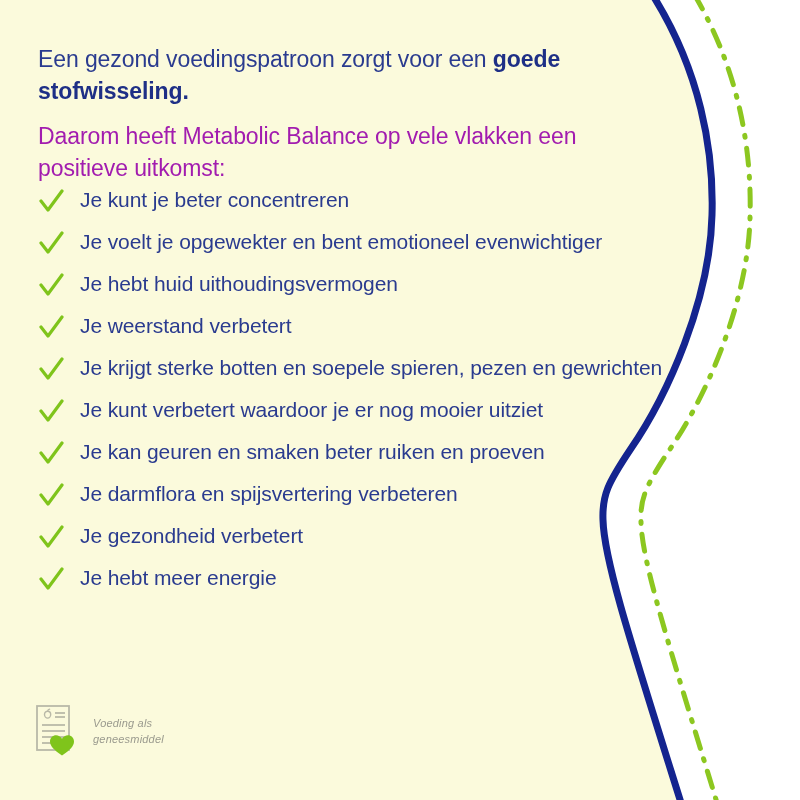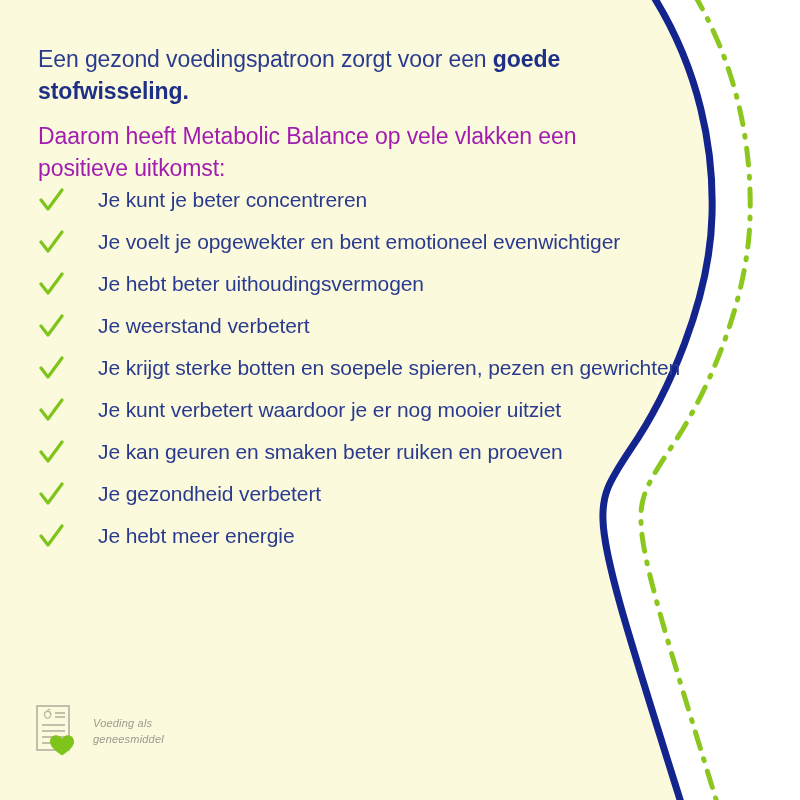--- a/index.html
+++ b/index.html
@@ -60,23 +60,22 @@
   .benefit-list {
     position: absolute;
     left: 38px;
     top: 185px;
     width: 700px;
     list-style: none;
   }
 
   .benefit-item {
     display: flex;
-    align-items: flex-start;
+    align-items: flex-end;
     margin-bottom: 13px;
-    gap: 18px;
   }
 
   .check-icon {
     flex: 0 0 auto;
     width: 26px;
     height: 28px;
     margin-right: 16px;
     position: relative;
     top: 1px;
   }
@@ -162,21 +161,21 @@
       </span>
       <span class="benefit-text">Je voelt je opgewekter en bent emotioneel evenwichtiger</span>
     </li>
 
     <li class="benefit-item">
       <span class="check-icon">
         <svg viewBox="0 0 26 28">
             <path d="M3 14 L10 23 L24 4" fill="none" stroke="#7fc41b" stroke-width="3.2" stroke-linecap="round" stroke-linejoin="round"></path>
           </svg>
       </span>
-      <span class="benefit-text">Je hebt beter uithoudingsvermogen</span>
+      <span class="benefit-text">Je hebt huid uithoudingsvermogen</span>
     </li>
 
     <li class="benefit-item">
       <span class="check-icon">
         <svg viewBox="0 0 26 28">
             <path d="M3 14 L10 23 L24 4" fill="none" stroke="#7fc41b" stroke-width="3.2" stroke-linecap="round" stroke-linejoin="round"></path>
           </svg>
       </span>
       <span class="benefit-text">Je weerstand verbetert</span>
     </li>
@@ -201,20 +200,28 @@
 
     <li class="benefit-item">
       <span class="check-icon">
         <svg viewBox="0 0 26 28">
             <path d="M3 14 L10 23 L24 4" fill="none" stroke="#7fc41b" stroke-width="3.2" stroke-linecap="round" stroke-linejoin="round"></path>
           </svg>
       </span>
       <span class="benefit-text">Je kan geuren en smaken beter ruiken en proeven</span>
     </li>
 
+    <li class="benefit-item">
+      <span class="check-icon">
+        <svg viewBox="0 0 26 28">
+            <path d="M3 14 L10 23 L24 4" fill="none" stroke="#7fc41b" stroke-width="3.2" stroke-linecap="round" stroke-linejoin="round"></path>
+          </svg>
+      </span>
+      <span class="benefit-text">Je darmflora en spijsvertering verbeteren</span>
+    </li>
 
     <li class="benefit-item">
       <span class="check-icon">
         <svg viewBox="0 0 26 28">
             <path d="M3 14 L10 23 L24 4" fill="none" stroke="#7fc41b" stroke-width="3.2" stroke-linecap="round" stroke-linejoin="round"></path>
           </svg>
       </span>
       <span class="benefit-text">Je gezondheid verbetert</span>
     </li>
 

